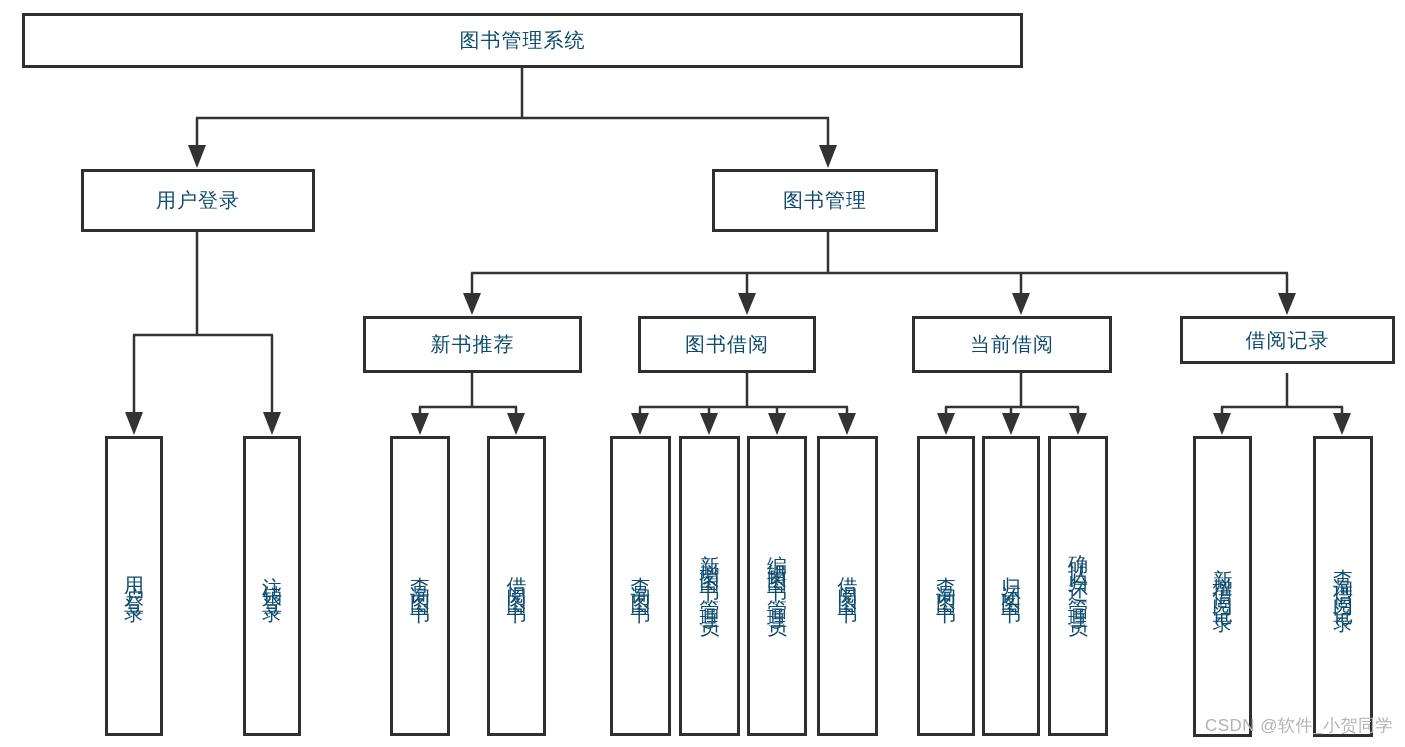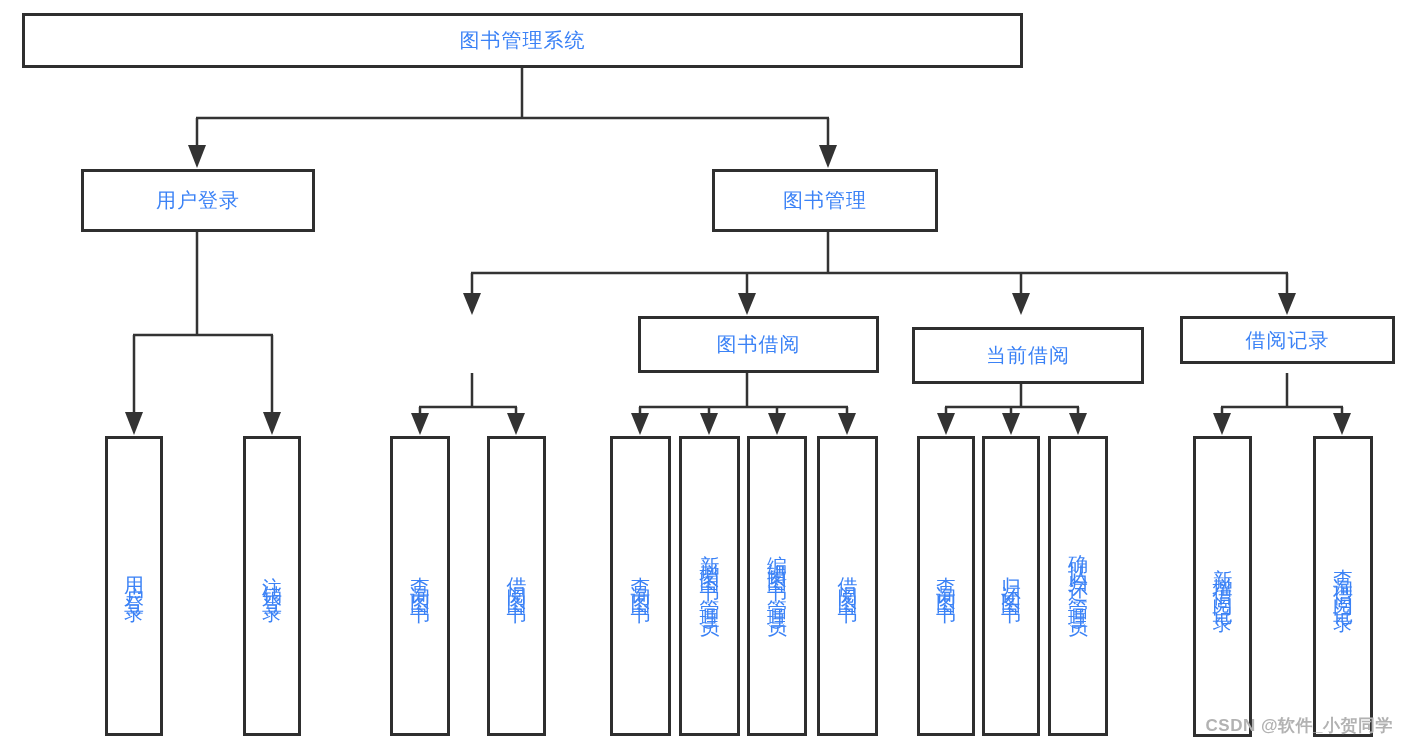--- a/index.html
+++ b/index.html
@@ -20,21 +20,21 @@
     left: 0; top: 0;
     width: 1405px;
     height: 747px;
     z-index: 1;
   }
   .box {
     position: absolute;
     box-sizing: border-box;
     border: 3px solid #2f2f2f;
     background: #ffffff;
-    color: #3b82f6;
+    color: #0c4a6e;
     display: flex;
     align-items: center;
     justify-content: center;
     font-size: 20px;
     z-index: 2;
     letter-spacing: 1px;
   }
   .vbox {
     writing-mode: vertical-rl;
     text-orientation: mixed;
@@ -44,21 +44,20 @@
   }
   .watermark {
     position: absolute;
     top: 714px;
     right: 12px;
     font-size: 17px;
     color: #b2b2b2;
     letter-spacing: 0.5px;
     z-index: 5;
     white-space: nowrap;
-    font-weight: bold;
   }
 </style>
 </head>
 <body>
 
 <div class="canvas">
 
   <svg class="connectors" viewBox="0 0 1405 747" aria-hidden="true">
     <g stroke="#333333" stroke-width="2.5" fill="none">
 
@@ -97,22 +96,23 @@
       <polygon points="1213,413 1231,413 1222,435"></polygon>
       <polygon points="1333,413 1351,413 1342,435"></polygon>
     </g>
   </svg>
 
   <div class="box" style="left:22px;top:13px;width:1001px;height:55px">图书管理系统</div>
 
   <div class="box" style="left:81px;top:169px;width:234px;height:63px">用户登录</div>
   <div class="box" style="left:712px;top:169px;width:226px;height:63px">图书管理</div>
 
-  <div class="box" style="left:638px;top:316px;width:241px;height:57px">图书借阅</div>
-  <div class="box" style="left:912px;top:327px;width:232px;height:57px">当前借阅</div>
+  <div class="box" style="left:363px;top:316px;width:219px;height:57px">新书推荐</div>
+  <div class="box" style="left:638px;top:316px;width:178px;height:57px">图书借阅</div>
+  <div class="box" style="left:912px;top:316px;width:200px;height:57px">当前借阅</div>
   <div class="box" style="left:1180px;top:316px;width:215px;height:48px">借阅记录</div>
 
   <div class="box vbox" style="left:105px;top:436px;width:58px;height:300px">用户登录</div>
   <div class="box vbox" style="left:243px;top:436px;width:58px;height:300px">注销登录</div>
 
   <div class="box vbox" style="left:390px;top:436px;width:60px;height:300px">查询图书</div>
   <div class="box vbox" style="left:487px;top:436px;width:59px;height:300px">借阅图书</div>
 
   <div class="box vbox" style="left:610px;top:436px;width:61px;height:300px">查询图书</div>
   <div class="box vbox" style="left:679px;top:436px;width:61px;height:300px">新增图书（管理员）</div>

